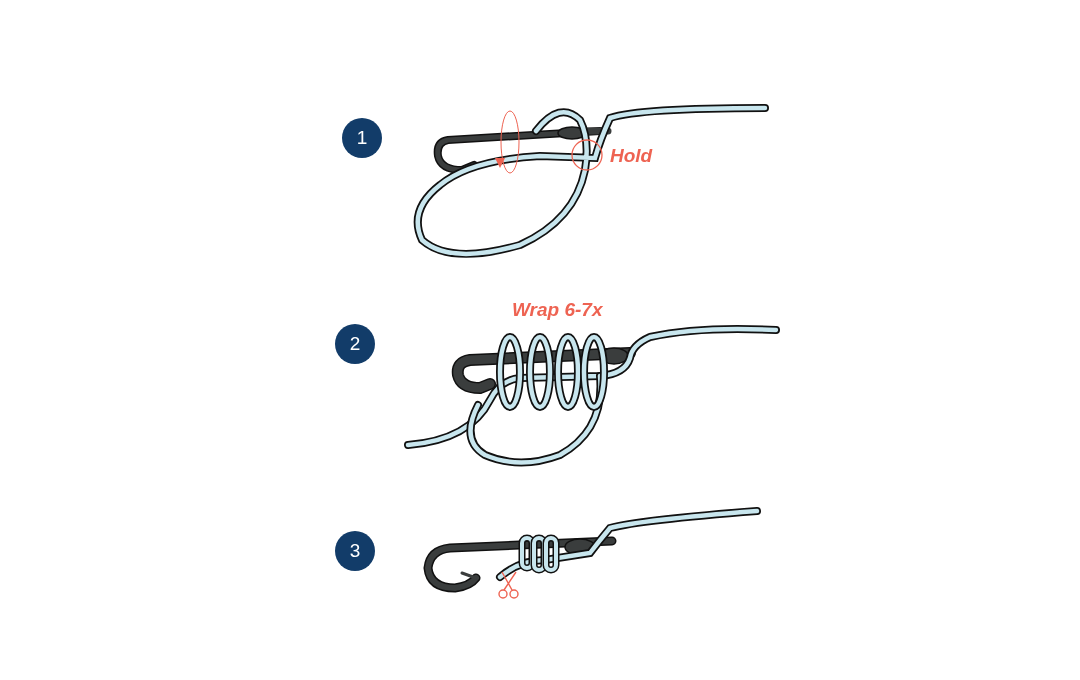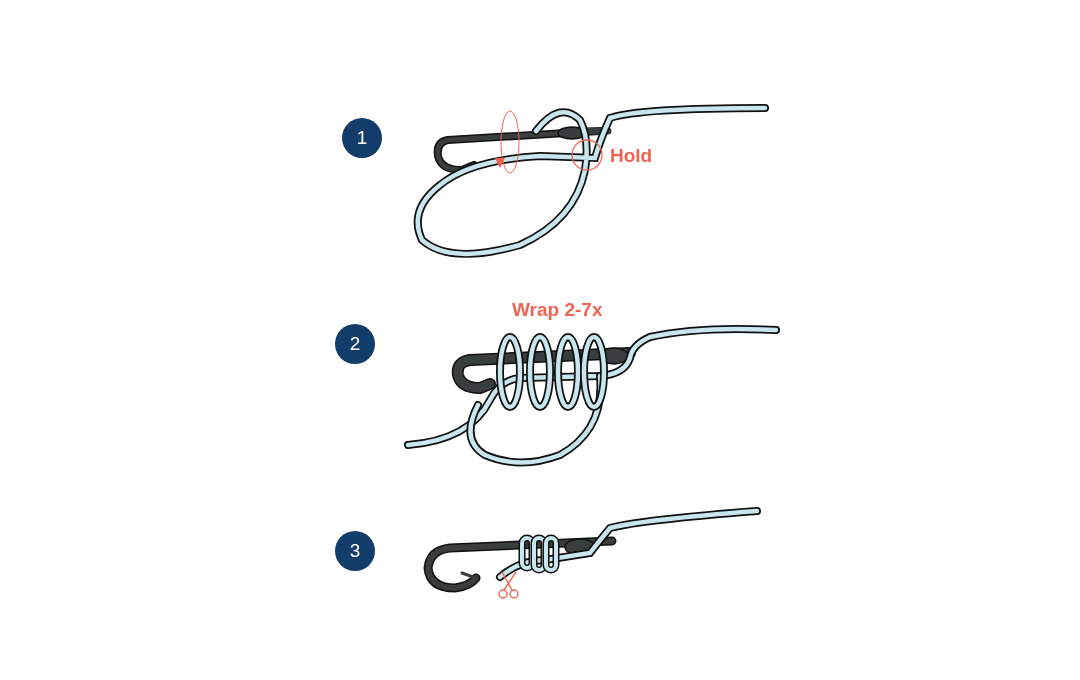--- a/index.html
+++ b/index.html
@@ -3,21 +3,21 @@
 <meta charset="utf-8">
 <style>
   html, body { margin: 0; padding: 0; background: #ffffff; }
   body { width: 1080px; height: 680px; position: relative; overflow: hidden;
          font-family: "Liberation Sans", sans-serif; }
   .badge { position: absolute; width: 40px; height: 40px; border-radius: 50%;
            background: #123c69; color: #ffffff; font-size: 19px;
            display: flex; align-items: center; justify-content: center;
            font-family: "Liberation Sans", sans-serif; }
   .label { position: absolute; color: #ee6352; font-weight: bold; font-size: 19px;
-           font-family: "Liberation Sans", sans-serif; white-space: nowrap; }
+           font-family: "Liberation Sans", sans-serif; white-space: nowrap; font-style: italic; }
   svg.step { position: absolute; left: 0; top: 0; overflow: visible; }
 </style>
 </head>
 <body>
 
 <div class="badge" style="left:342px;top:118px;">
   <span>1</span>
 </div>
 <div class="label" style="left:610px;top:145px;">Hold</div>
 
@@ -36,21 +36,21 @@
   </g>
 
   <ellipse cx="510" cy="142" rx="9" ry="31" fill="none" stroke="#ee6352" stroke-width="1"></ellipse>
   <path d="M495 158 L500 168 L505 158 Z" fill="#ee6352"></path>
   <circle cx="587" cy="155" r="15" fill="none" stroke="#ee6352" stroke-width="1.3"></circle>
 </svg>
 
 <div class="badge" style="left:335px;top:324px;">
   <span>2</span>
 </div>
-<div class="label" style="left:512px;top:299px;">Wrap 2-7x</div>
+<div class="label" style="left:512px;top:299px;">Wrap 6-7x</div>
 
 <svg class="step" width="1080" height="680">
   <g>
     <path d="M630 353 L470 360 Q456 362 458 375 Q461 388 480 388 L490 384" fill="none" stroke="#111" stroke-width="12" stroke-linecap="round"></path>
     <path d="M630 353 L470 360 Q456 362 458 375 Q461 388 480 388 L490 384" fill="none" stroke="#3a3d3d" stroke-width="9" stroke-linecap="round"></path>
     <ellipse cx="614" cy="356" rx="14" ry="8" fill="#3a3d3d" stroke="#111" stroke-width="1.5"></ellipse>
   </g>
   <g fill="none" stroke-linecap="round">
     <path id="l2" d="M408 445 Q470 440 490 400 Q500 380 520 378 L600 376 Q625 374 630 358 Q632 345 650 337 Q700 326 776 330" stroke="#111" stroke-width="8"></path>
     <path d="M408 445 Q470 440 490 400 Q500 380 520 378 L600 376 Q625 374 630 358 Q632 345 650 337 Q700 326 776 330" stroke="#c8e6ee" stroke-width="4.5"></path>

